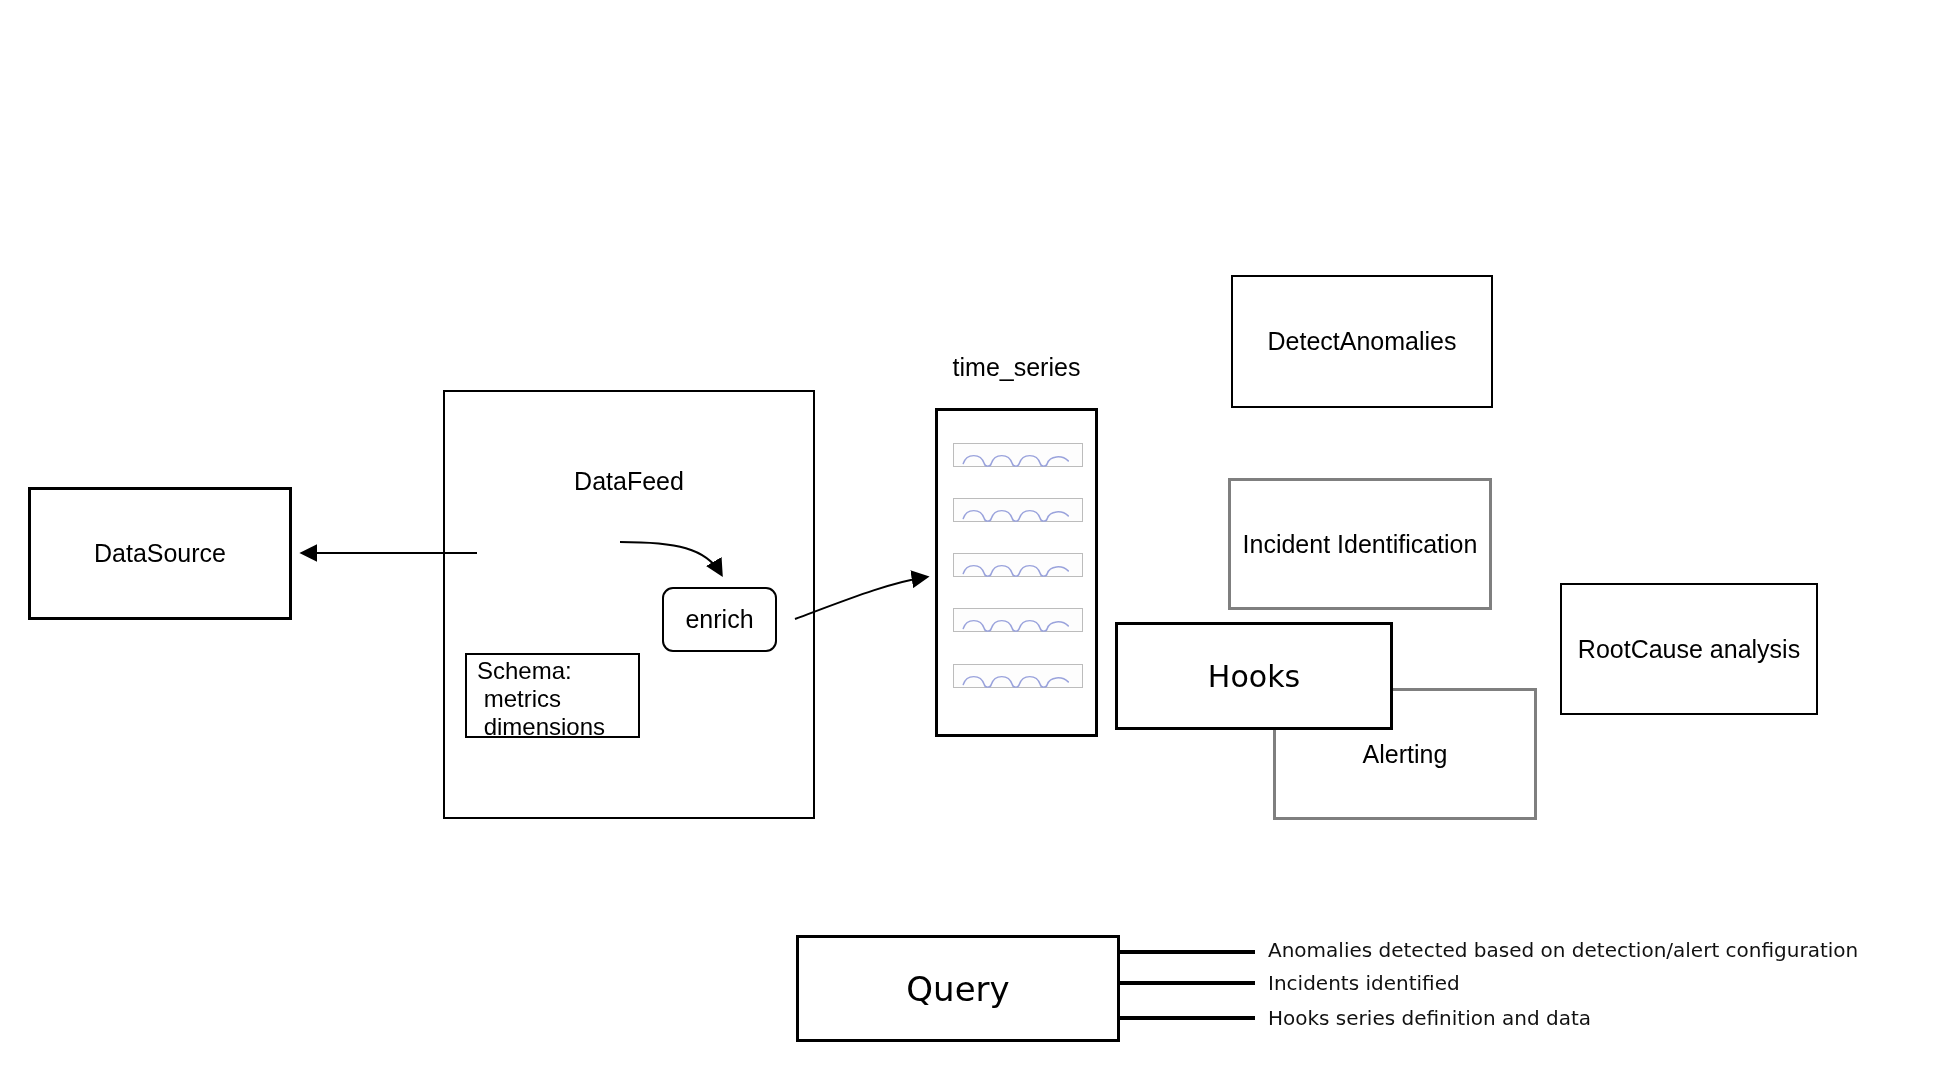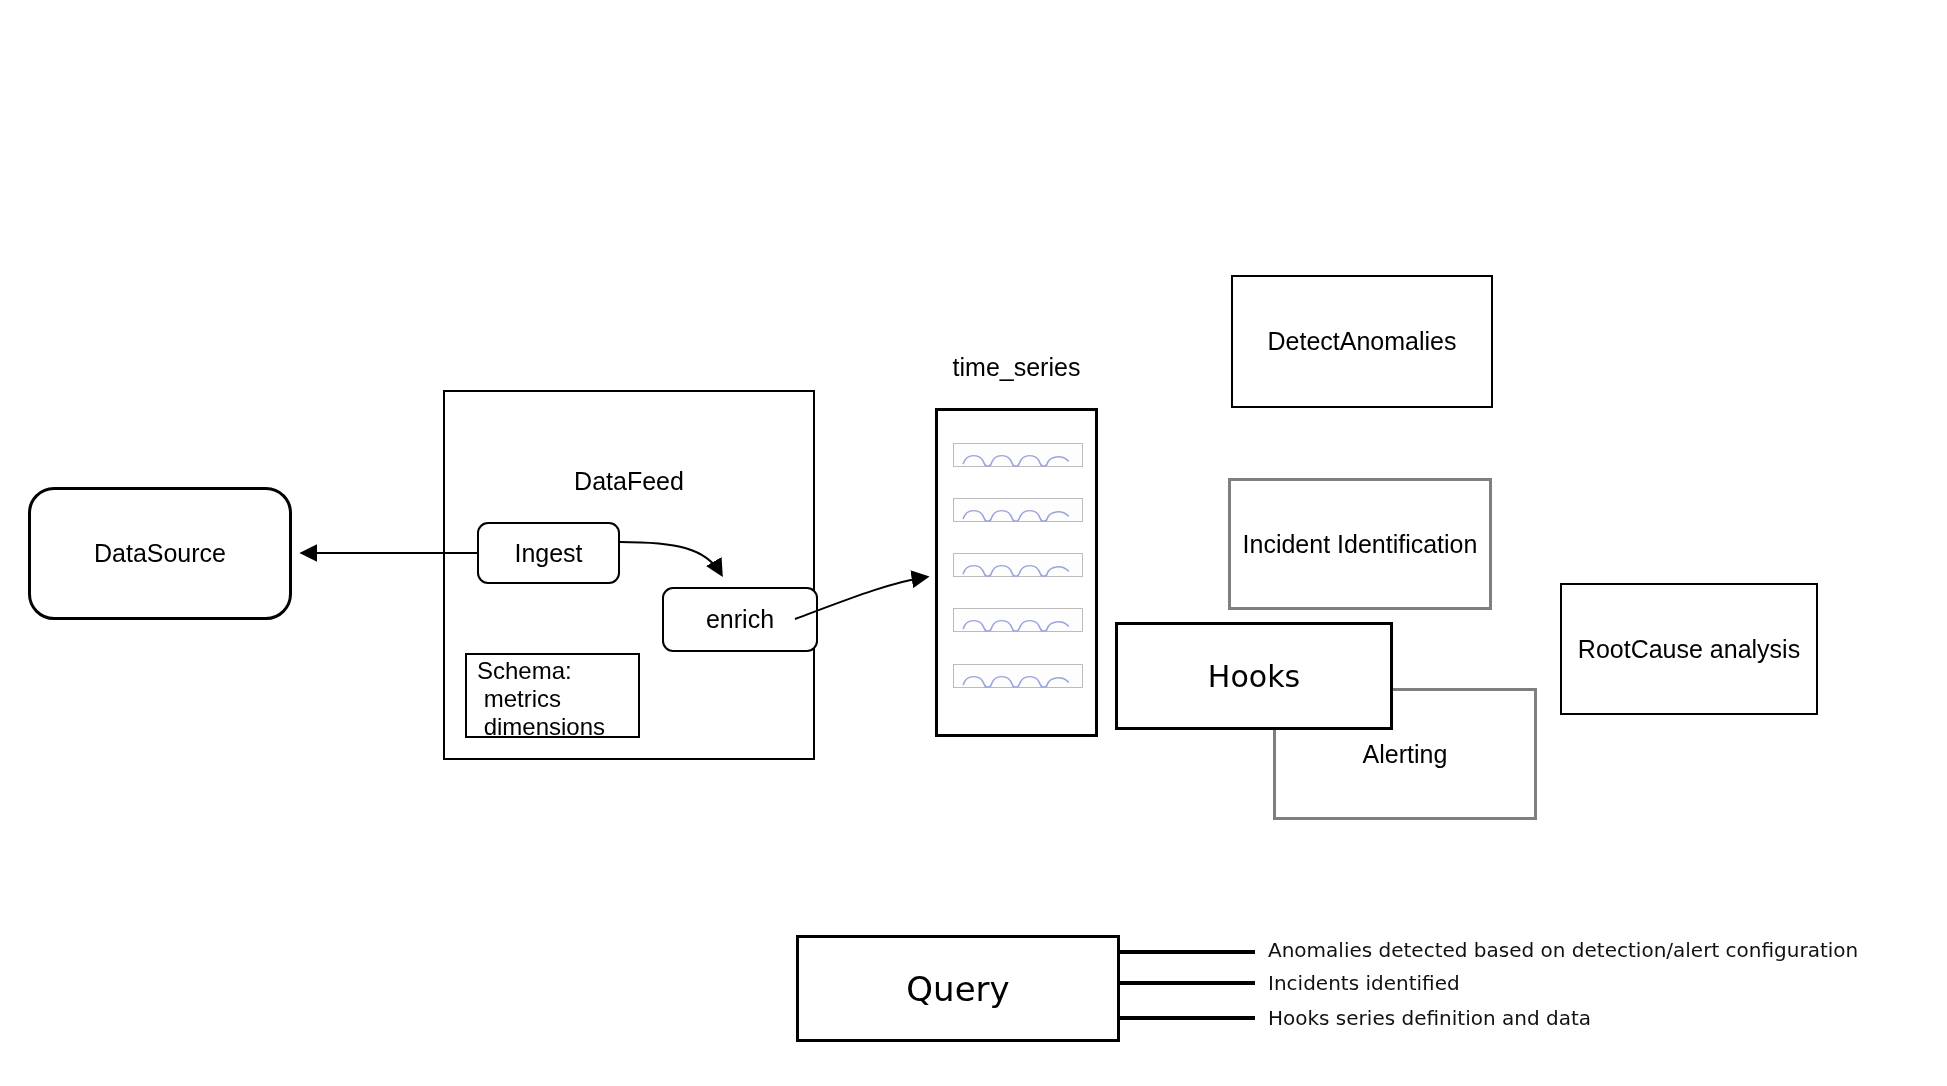--- a/index.html
+++ b/index.html
@@ -18,25 +18,25 @@
     box-sizing:border-box;
     font-size:25px;
     color:#000;
   }
   .b-black2{border:2px solid #000;}
   .b-black3{border:3px solid #000;}
   .b-gray{border:3px solid #7f7f7f;}
   .rounded{border:2px solid #000;border-radius:11px;}
   .segoe{font-family:"DejaVu Sans", sans-serif;}
 
-  .box--datasource{left:28px;top:487px;width:264px;height:133px;border-radius:26px;}
-  .box--datafeed{left:443px;top:390px;width:372px;height:370px;justify-content:flex-start;align-items:flex-start;}
+  .box--datasource{left:28px;top:487px;width:264px;height:133px;}
+  .box--datafeed{left:443px;top:390px;width:372px;height:429px;justify-content:flex-start;align-items:flex-start;}
   .datafeed-label{position:absolute;left:0;top:75px;width:100%;text-align:center;font-size:25px;}
   .box--ingest{left:477px;top:522px;width:143px;height:62px;}
-  .box--enrich{left:662px;top:587px;width:156px;height:65px;}
+  .box--enrich{left:662px;top:587px;width:115px;height:65px;}
   .box--schema{left:465px;top:653px;width:175px;height:85px;display:block;font-size:24px;line-height:28px;padding:2px 0 0 10px;white-space:pre;}
   .ts-label{position:absolute;left:935px;top:352px;width:163px;height:30px;display:flex;align-items:center;justify-content:center;font-size:25px;}
   .box--timeseries{left:935px;top:408px;width:163px;height:329px;display:block;}
   .spark{
     position:absolute;left:15px;width:130px;height:24px;
     border:1.5px solid #bcbcbc;background:#fdfdfd;box-sizing:border-box;
   }
   .box--detect{left:1231px;top:275px;width:262px;height:133px;}
   .box--incident{left:1228px;top:478px;width:264px;height:132px;}
   .box--alerting{left:1229px;top:688px;width:264px;height:132px;z-index:1;margin-left:44px;}
@@ -77,23 +77,20 @@
   </svg>
 
   <div class="box b-black3 box--datasource">
     <span>DataSource</span>
   </div>
 
   <div class="box b-black2 box--datafeed">
     <div class="datafeed-label">DataFeed</div>
   </div>
 
-  <div class="box rounded box--ingest">
-    <span>Ingest</span>
-  </div>
 
   <div class="box rounded box--enrich">
     <span>enrich</span>
   </div>
 
   <div class="box b-black2 box--schema">Schema:
  metrics
  dimensions</div>
 
   <div class="ts-label">time_series</div>

